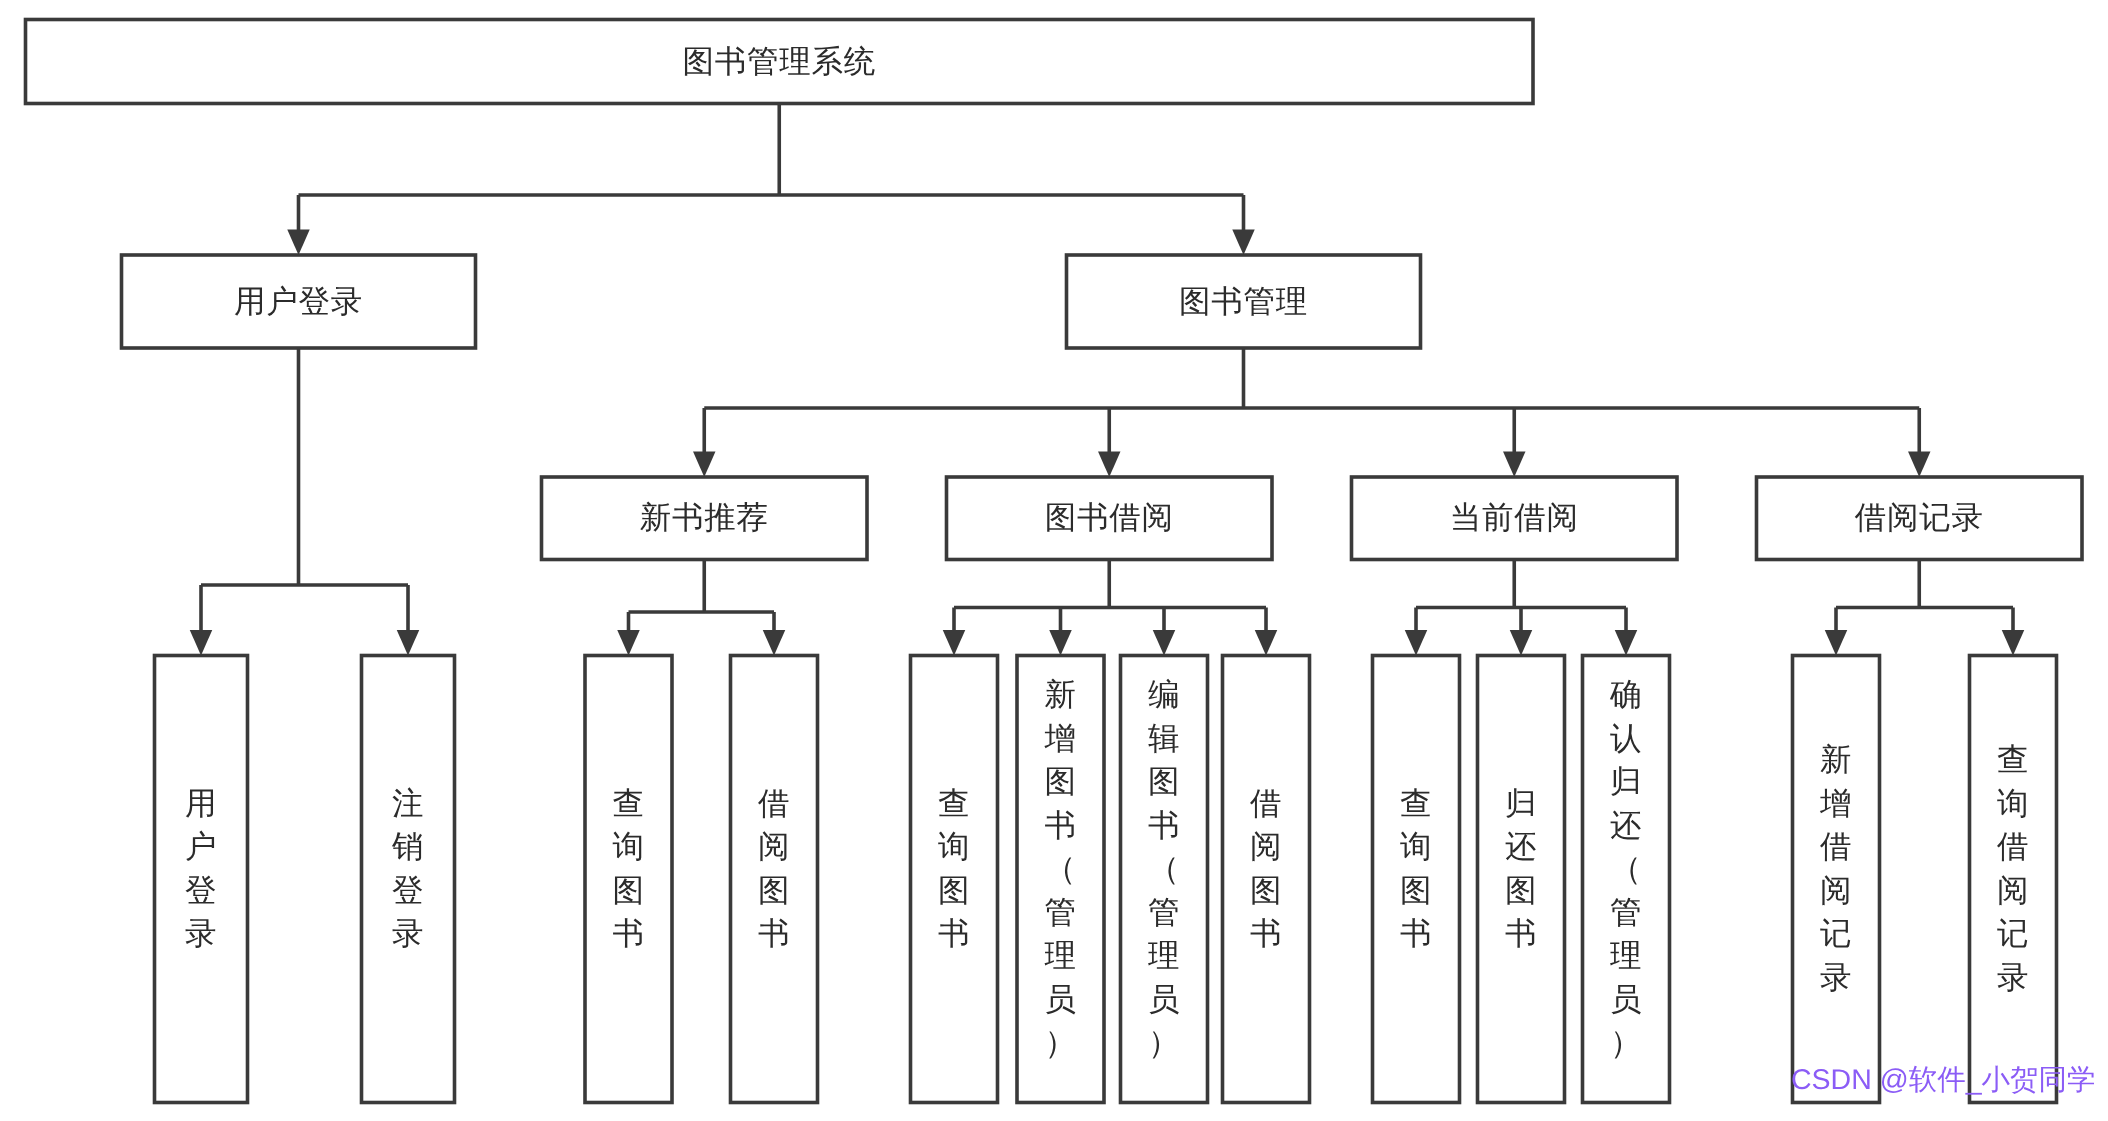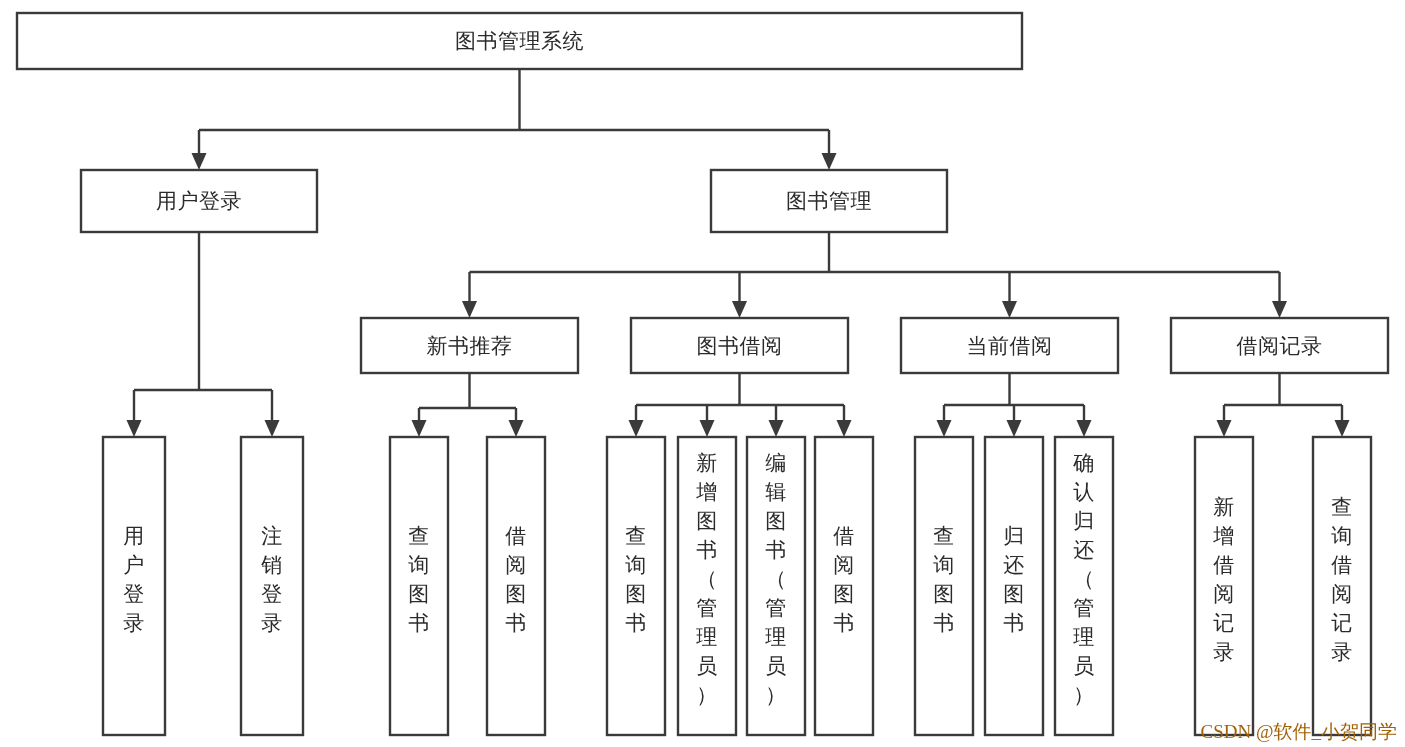--- a/index.html
+++ b/index.html
@@ -55,24 +55,24 @@
     fill: none;
     stroke-linecap: butt;
   }
   .arrow-head {
     fill: #3a3a3a;
     stroke: none;
   }
   .watermark {
     position: absolute;
     right: 8px;
-    bottom: 2px;
-    font-family: Liberation Serif, serif;
+    bottom: 14px;
+    font-family: Liberation Sans, sans-serif;
     font-size: 19px;
-    color: #a16207;
+    color: #8b5cf6;
     white-space: nowrap;
     pointer-events: none;
     user-select: none;
   }
 </style>
 </head>
 <body>
 
 <div id="diagram-root">
   <svg id="tree-svg" viewBox="0 0 1405 747" xmlns="http://www.w3.org/2000/svg">

